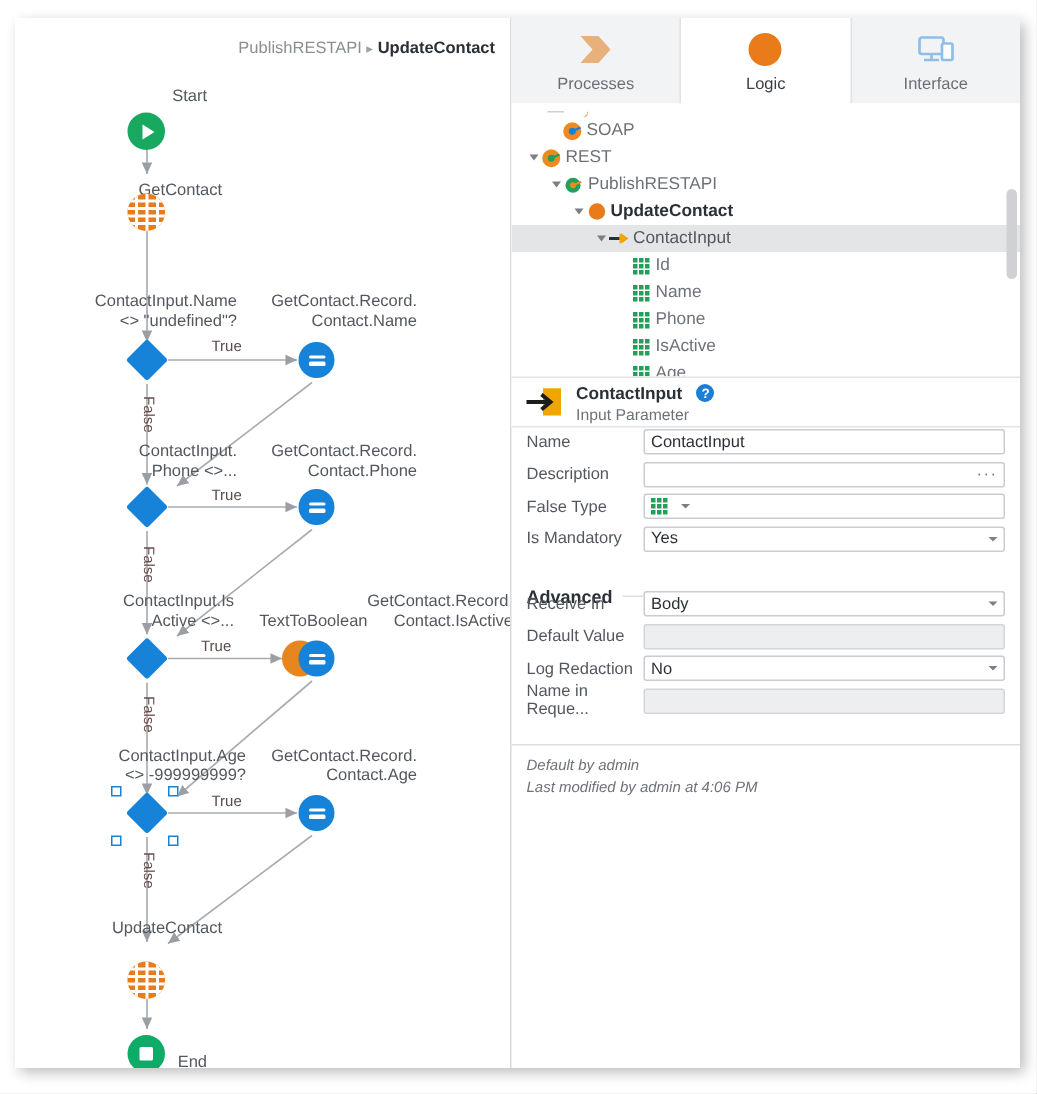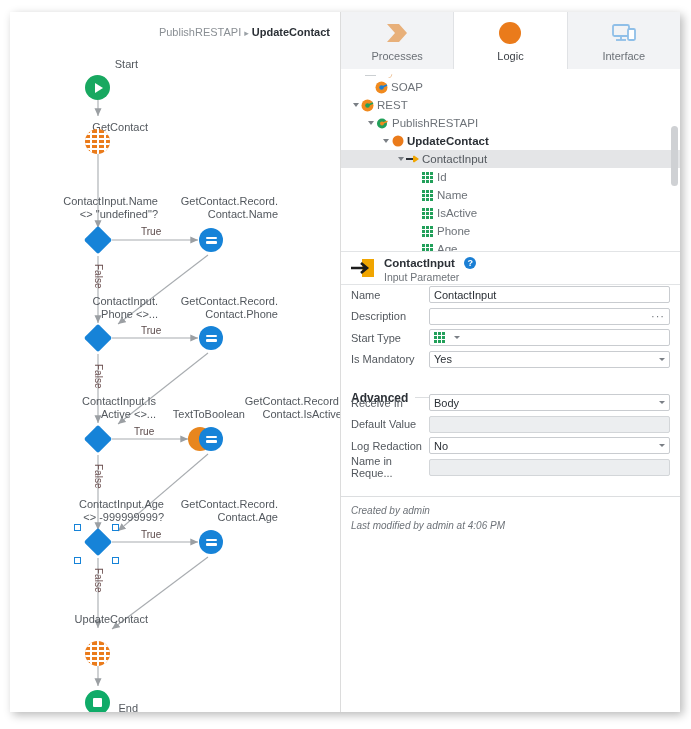--- a/index.html
+++ b/index.html
@@ -492,38 +492,38 @@
                 <i></i>
                 <i></i>
                 <i></i>
                 <i></i>
                 <i></i>
                 <i></i>
                 <i></i>
                 <i></i>
               </span>
           </span>
+          <span class="tlabel2">Phone</span>
+        </div>
+        <div class="trow">
+          <span class="tw" style="width:79px;"></span>
+          <span class="ticon-sm">
+            <span class="gic">
+                <i></i>
+                <i></i>
+                <i></i>
+                <i></i>
+                <i></i>
+                <i></i>
+                <i></i>
+                <i></i>
+                <i></i>
+              </span>
+          </span>
           <span class="tlabel2">IsActive</span>
-        </div>
-        <div class="trow">
-          <span class="tw" style="width:79px;"></span>
-          <span class="ticon-sm">
-            <span class="gic">
-                <i></i>
-                <i></i>
-                <i></i>
-                <i></i>
-                <i></i>
-                <i></i>
-                <i></i>
-                <i></i>
-                <i></i>
-              </span>
-          </span>
-          <span class="tlabel2">Phone</span>
         </div>
         <div class="trow">
           <span class="tw" style="width:79px;"></span>
           <span class="ticon-sm">
             <span class="gic">
                 <i></i>
                 <i></i>
                 <i></i>
                 <i></i>
                 <i></i>
@@ -566,21 +566,21 @@
 
         <div class="frow">
           <div class="flbl">Description</div>
           <div class="fctl">
             <span class="val"></span>
             <span class="ellip">···</span>
           </div>
         </div>
 
         <div class="frow">
-          <div class="flbl">Start Type</div>
+          <div class="flbl">False Type</div>
           <div class="fctl">
             <span class="grid-ic">
               <span class="gic">
                   <i></i>
                   <i></i>
                   <i></i>
                   <i></i>
                   <i></i>
                   <i></i>
                   <i></i>
@@ -630,19 +630,19 @@
 
         <div class="frow">
           <div class="flbl">Name in Reque...</div>
           <div class="fctl ro">
             <span class="val"></span>
           </div>
         </div>
       </div>
 
       <div class="footmeta">
-        <div>Created by admin</div>
+        <div>Default by admin</div>
         <div>Last modified by admin at 4:06 PM</div>
       </div>
 
     </div>
   </div>
 </div>
 
 </body></html>

